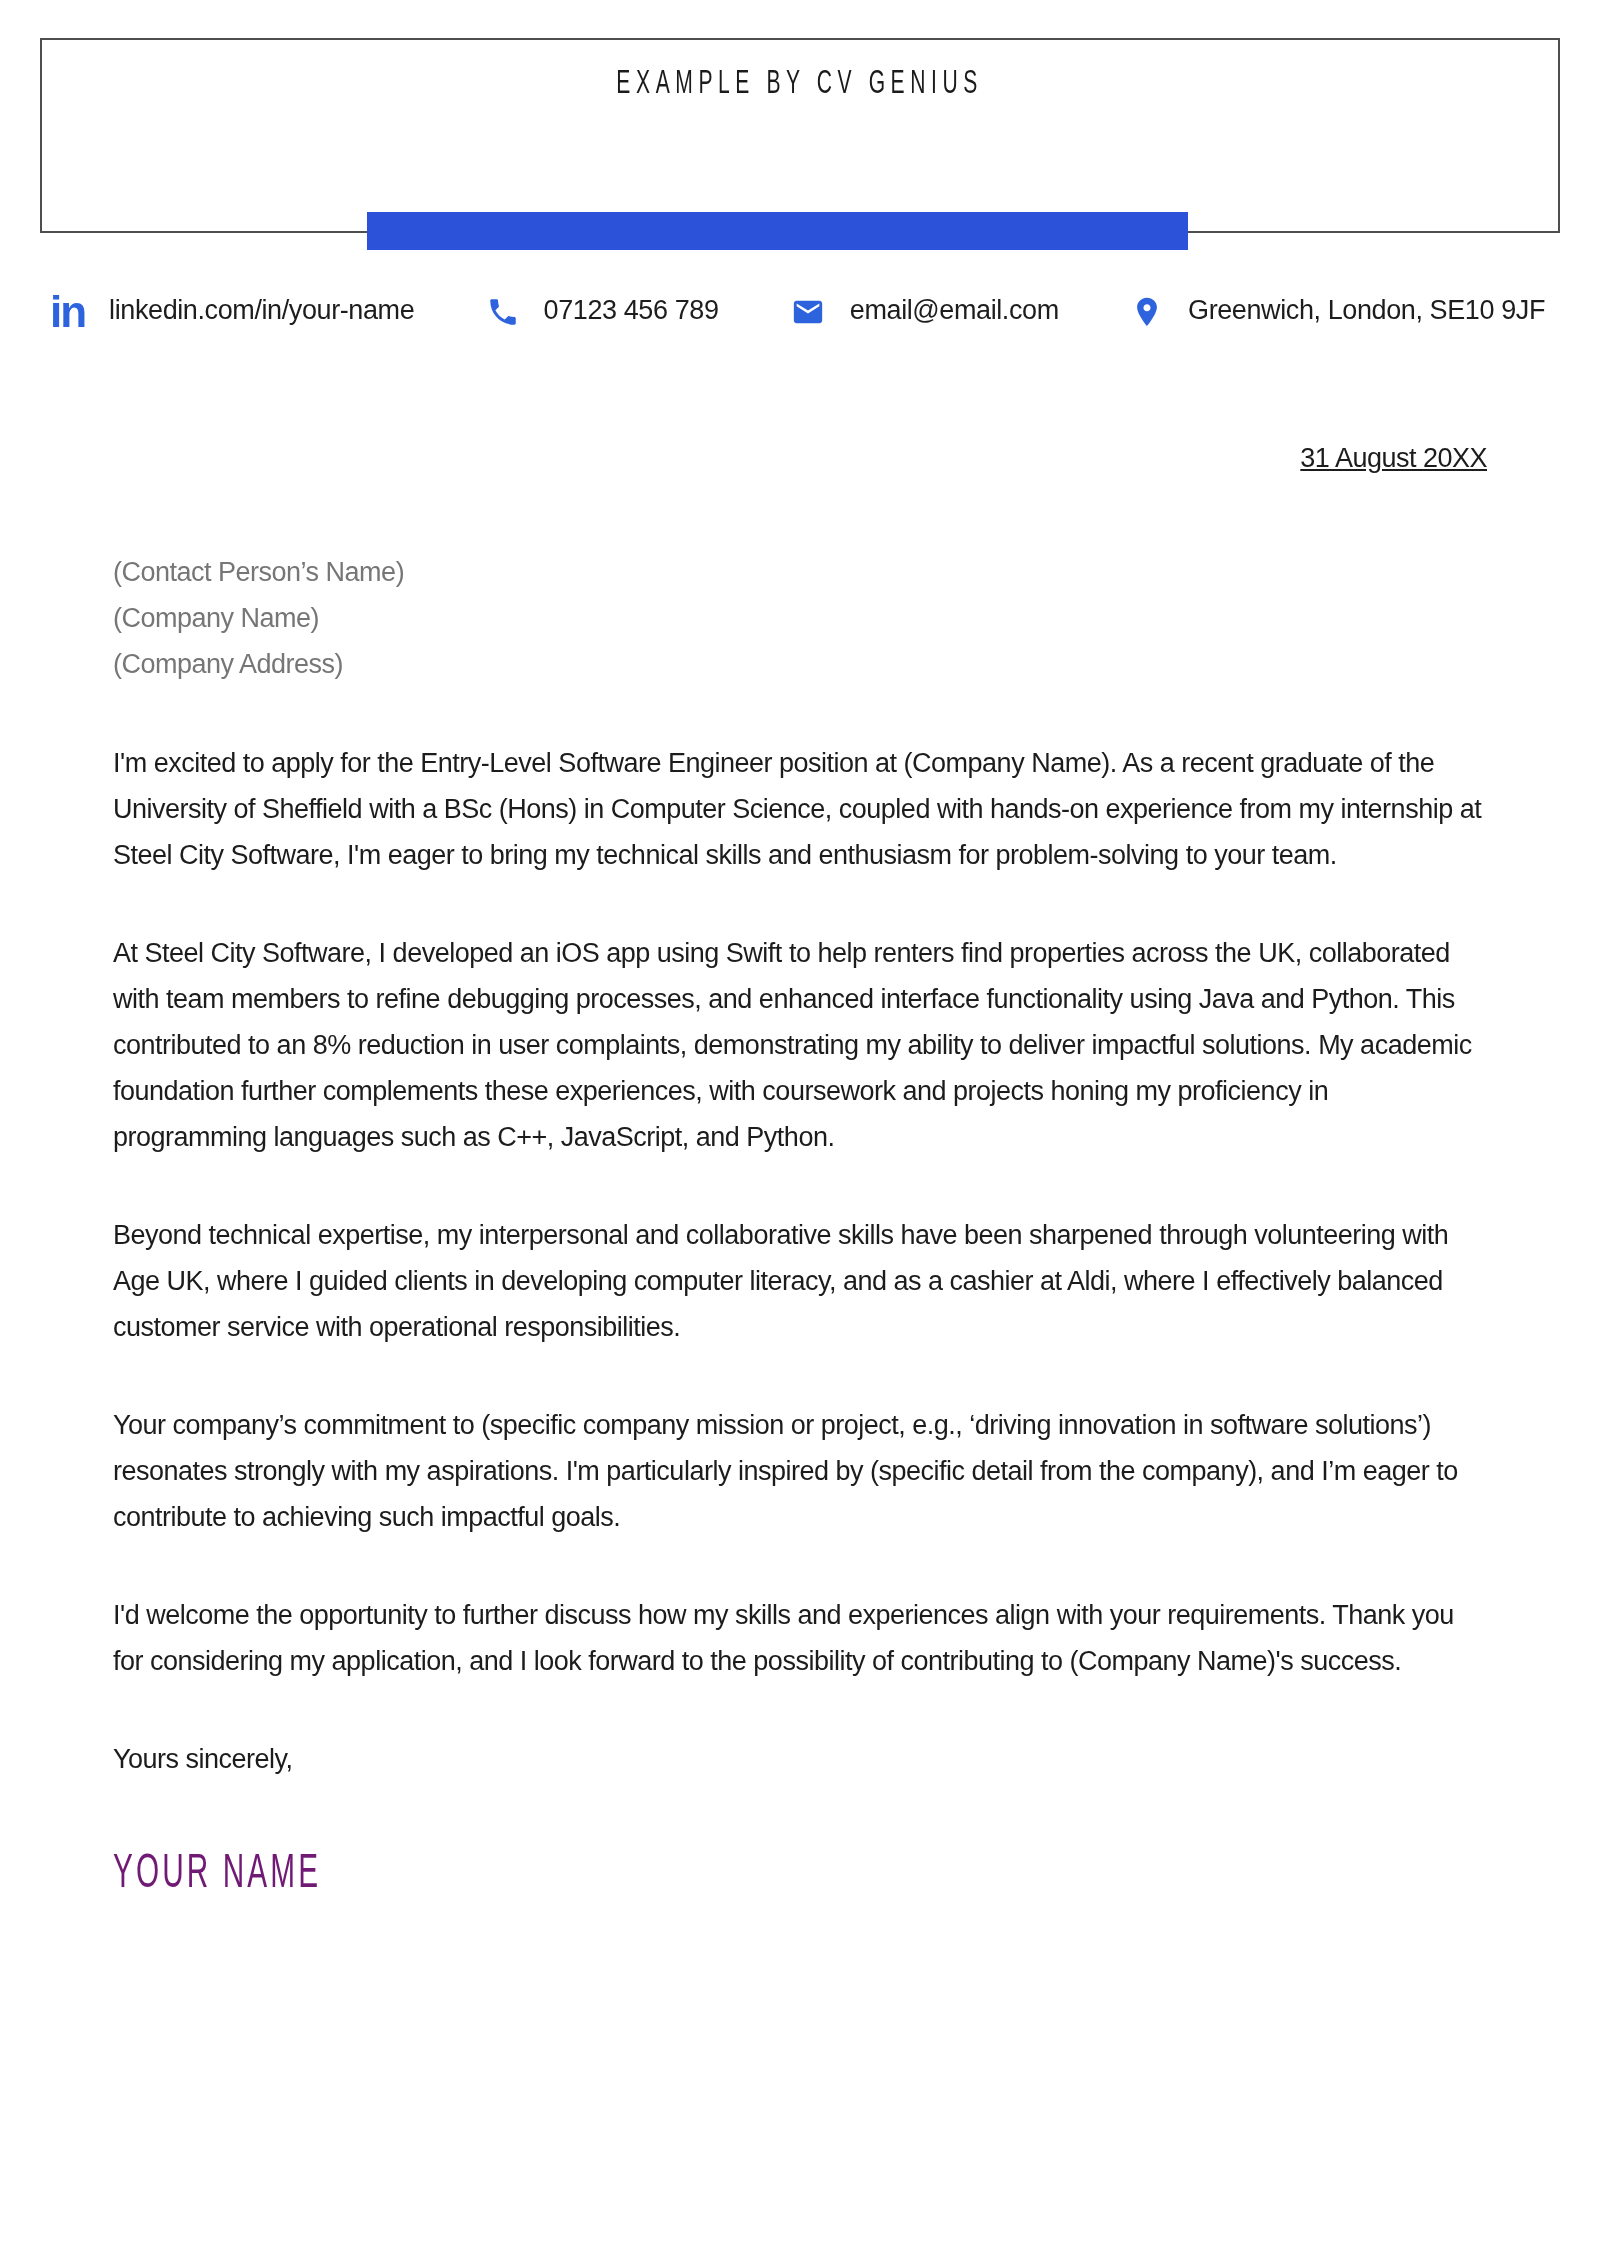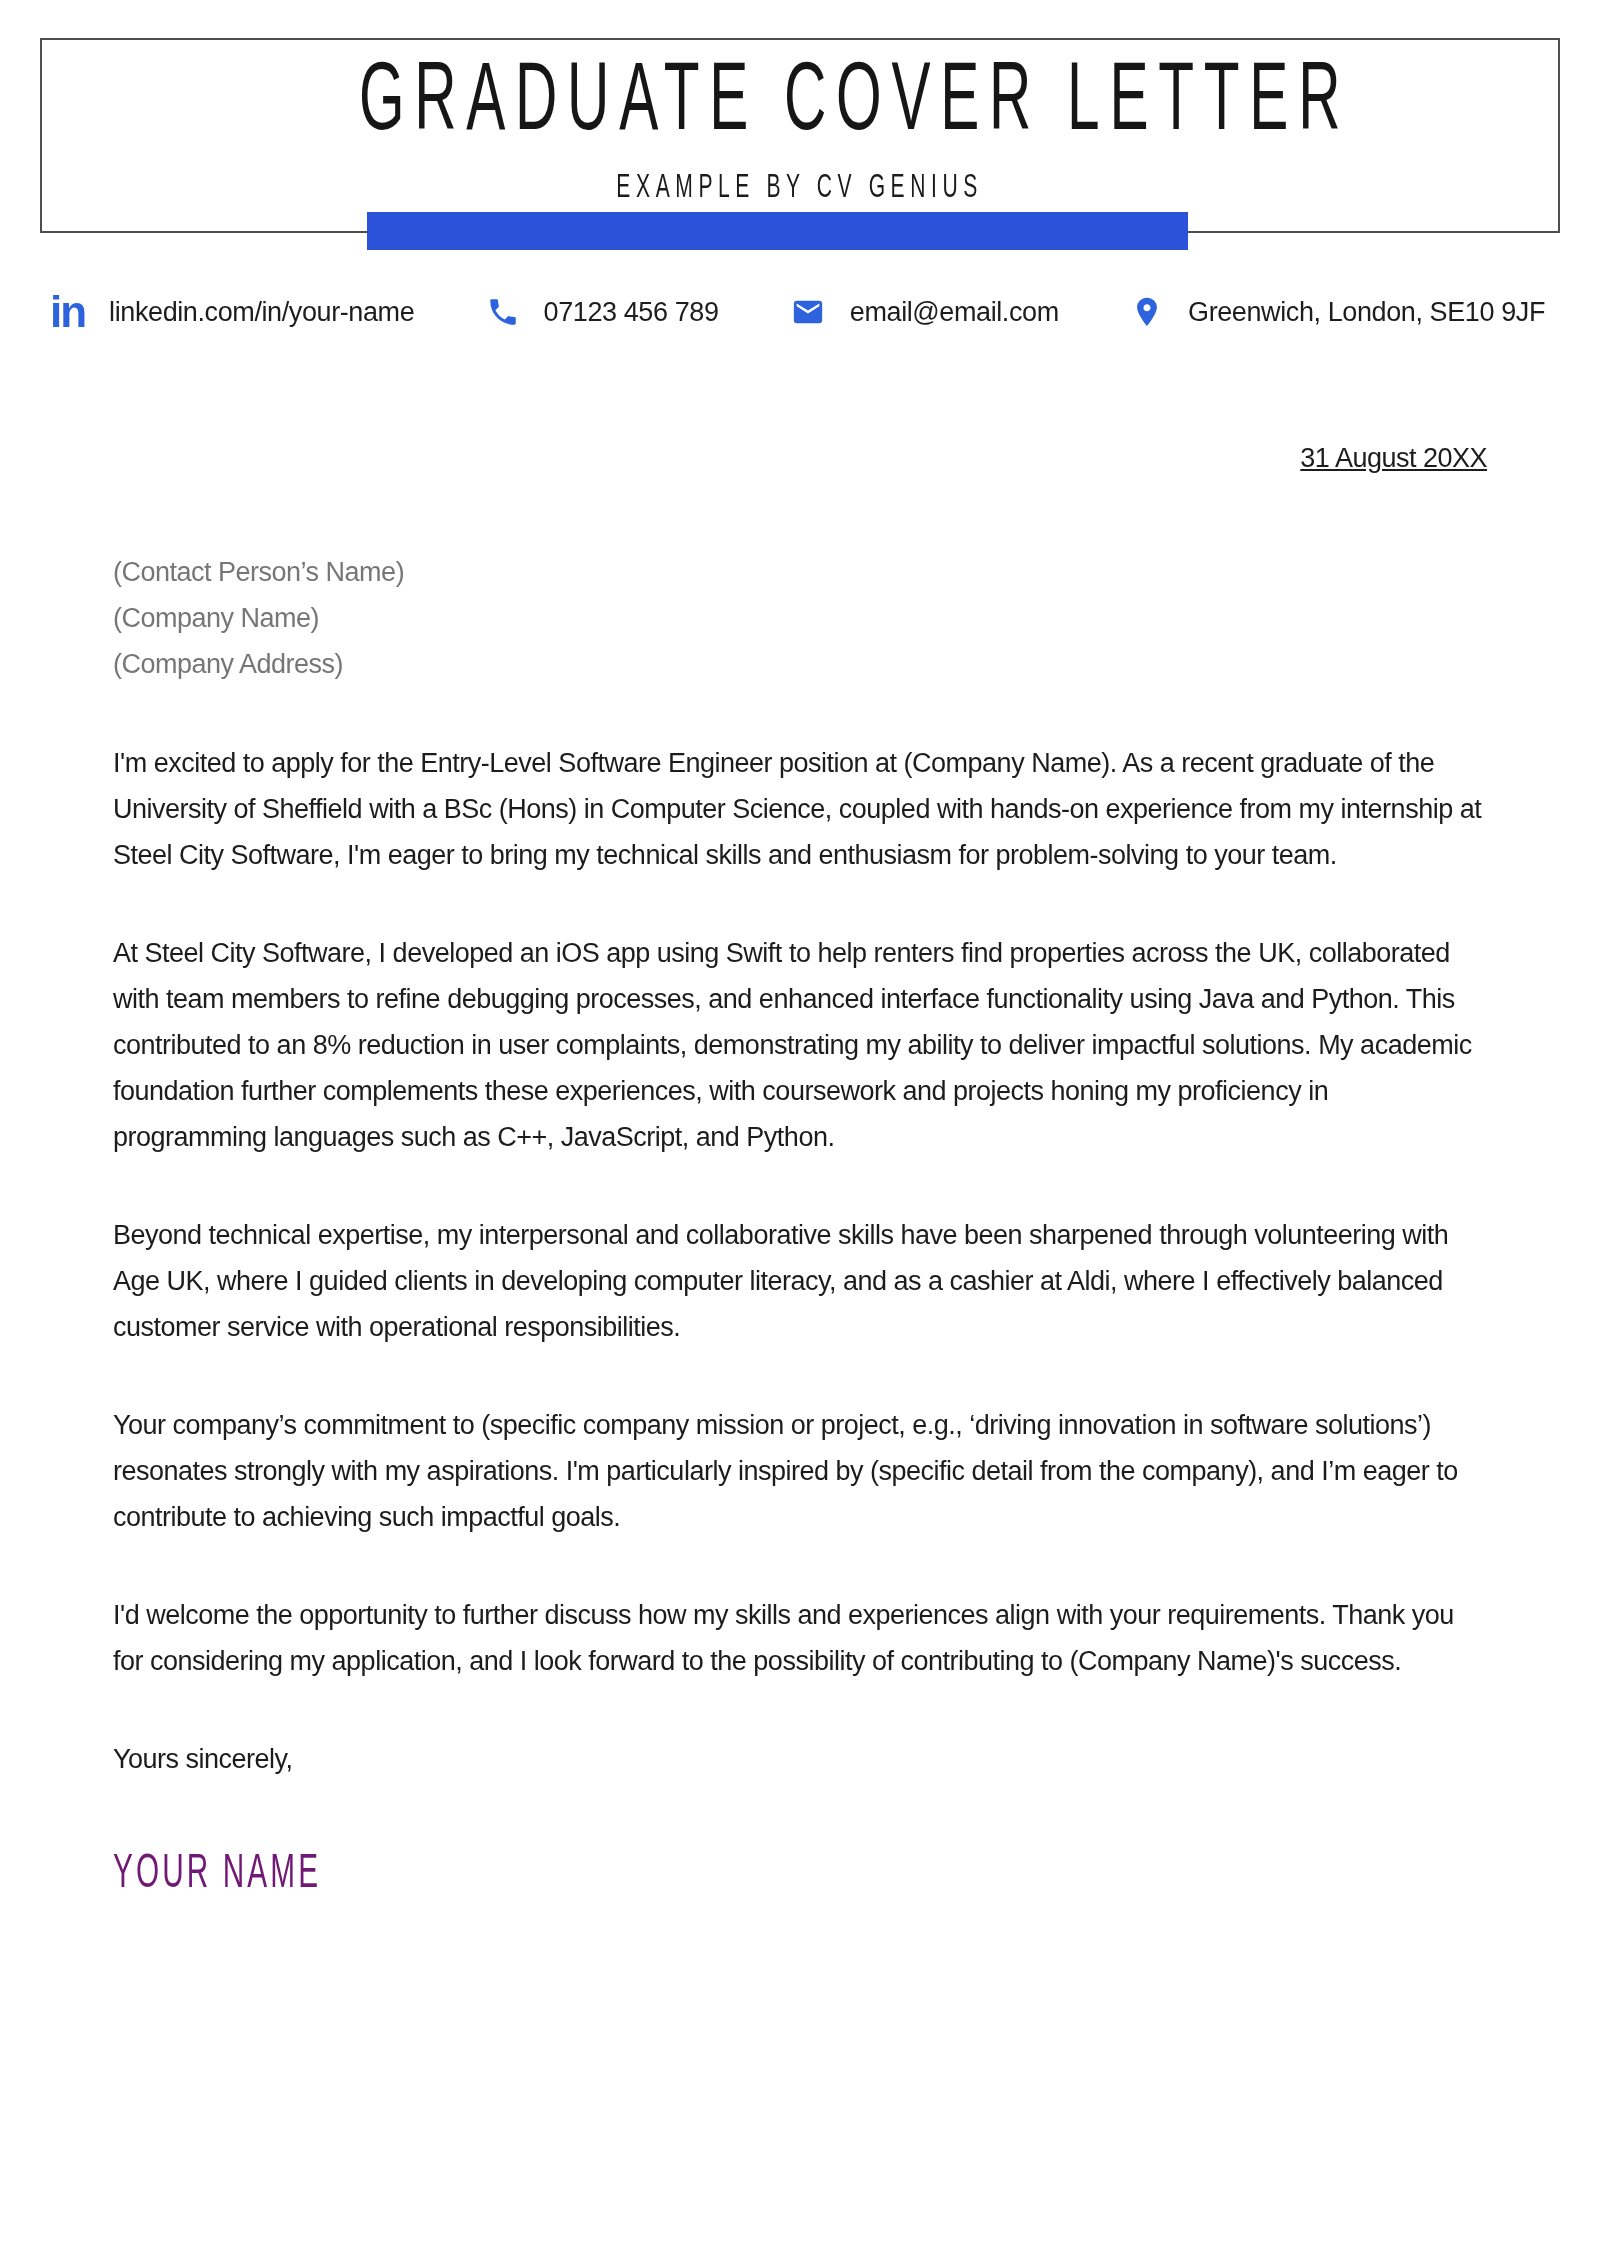--- a/index.html
+++ b/index.html
@@ -60,21 +60,20 @@
   .contact-bar {
     position: absolute;
     left: 50px; top: 292px;
     width: 1495px; height: 40px;
     display: flex;
     justify-content: space-between;
     align-items: center;
   }
   .contact-item {
     display: flex;
-    align-items: center;
     column-gap: 24px;
     font-size: 27px;
     letter-spacing: -0.4px;
     color: #1d1d1d;
     white-space: nowrap;
   }
   .contact-item svg { display: block; }
   .li-glyph {
     font-size: 44px;
     line-height: 34px;
@@ -109,23 +108,20 @@
     transform: scaleX(0.62);
     transform-origin: left center;
   }
 </style>
 </head>
 <body>
 
 <div class="page">
 
   <div class="header-box">
-    <div class="header-title">
-      <span class="condense">GRADUATE COVER LETTER</span>
-    </div>
     <div class="header-subtitle">
       <span class="condense">EXAMPLE BY CV GENIUS</span>
     </div>
     <div class="accent-bar" style="background:#2b52d8;"></div>
   </div>
 
   <div class="contact-bar">
 
     <div class="contact-item">
       <span class="li-glyph" style="color:#2e63de;">in</span>

